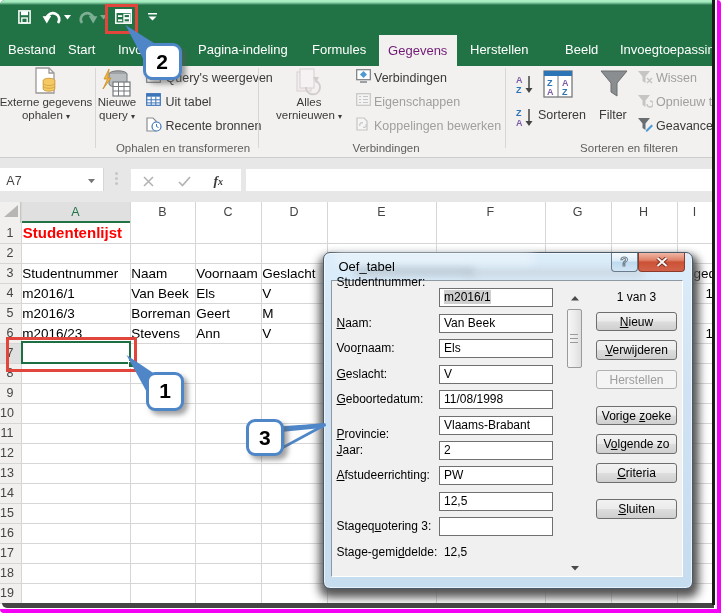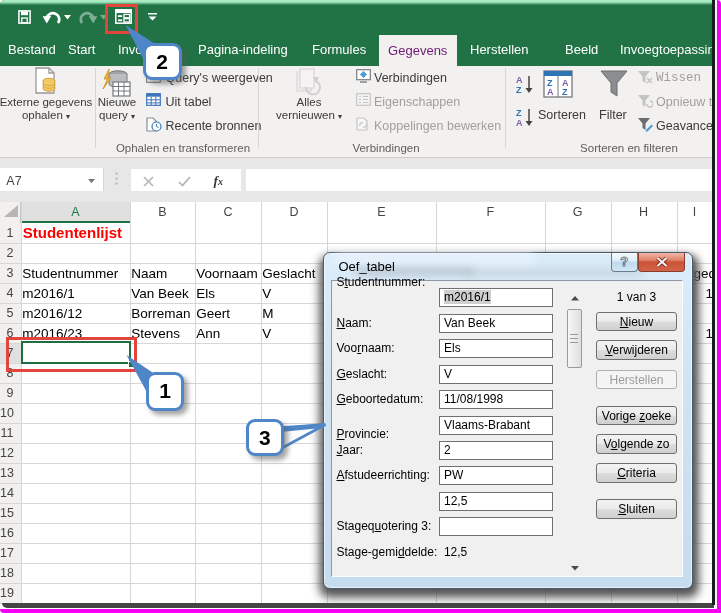--- a/index.html
+++ b/index.html
@@ -201,21 +201,21 @@
     <text x="19" y="25" font-size="9" fill="#2e75b6" font-weight="bold" font-family="Liberation Sans">Z</text>
   </svg>
   <div class="rtext" style="left:599px;top:107.5px;">Filter</div>
   <svg class="abs" style="left:600px;top:70px;" width="28" height="27" viewBox="0 0 28 27">
     <polygon points="1,1 27,1 17,13 17,26 11,22 11,13" fill="#8a8e91" stroke="#6a6e71" stroke-width="1"></polygon>
   </svg>
   <svg class="abs" style="left:637px;top:70px;" width="16" height="14" viewBox="0 0 16 14" opacity="0.5">
     <polygon points="1,1 13,1 8.5,6.5 8.5,13 5.5,11 5.5,6.5" fill="#9a9a9a"></polygon>
     <path d="M10,8 L15,13 M15,8 L10,13" stroke="#9a9a9a" stroke-width="1.5"></path>
   </svg>
-  <div class="rtext rgray" style="left:656px;top:70.5px;font-family:Liberation Mono, monospace;">Wissen</div>
+  <div class="rtext rgray" style="left:656px;top:70.5px;">Wissen</div>
   <svg class="abs" style="left:637px;top:93.5px;" width="16" height="14" viewBox="0 0 16 14" opacity="0.5">
     <polygon points="1,1 13,1 8.5,6.5 8.5,13 5.5,11 5.5,6.5" fill="#9a9a9a"></polygon>
     <path d="M10,10 a3,3 0 1 0 3,-3" stroke="#9a9a9a" stroke-width="1.3" fill="none"></path>
   </svg>
   <div class="rtext rgray" style="left:656px;top:94.5px;">Opnieuw t</div>
   <svg class="abs" style="left:637px;top:117px;" width="17" height="15" viewBox="0 0 17 15">
     <polygon points="1,1 13,1 8.5,6.5 8.5,13 5.5,11 5.5,6.5" fill="#6a6e71"></polygon>
     <path d="M9,13 L14.5,7.5 L16,9 L10.5,14.5 L8.7,14.8 Z" fill="#4e9bd4"></path>
   </svg>
   <div class="rtext" style="left:656px;top:118.5px;">Geavancee</div>
@@ -315,21 +315,21 @@
 <div class="abs" id="cells">
   <div class="cell" style="left:22.8px;top:224.3px;color:#fe0000;font-weight:bold;font-size:15px;">Studentenlijst</div>
   <div class="cell" style="left:22.2px;top:266px;">Studentnummer</div>
   <div class="cell" style="left:131.2px;top:266px;">Naam</div>
   <div class="cell" style="left:196.2px;top:266px;">Voornaam</div>
   <div class="cell" style="left:262.2px;top:266px;">Geslacht</div>
   <div class="cell" style="left:22.2px;top:286px;">m2016/1</div>
   <div class="cell" style="left:131.2px;top:286px;">Van Beek</div>
   <div class="cell" style="left:196.2px;top:286px;">Els</div>
   <div class="cell" style="left:262.2px;top:286px;">V</div>
-  <div class="cell" style="left:22.2px;top:306px;">m2016/12</div>
+  <div class="cell" style="left:22.2px;top:306px;">m2016/3</div>
   <div class="cell" style="left:131.2px;top:306px;">Borreman</div>
   <div class="cell" style="left:196.2px;top:306px;">Geert</div>
   <div class="cell" style="left:262.2px;top:306px;">M</div>
   <div class="cell" style="left:22.2px;top:326px;">m2016/23</div>
   <div class="cell" style="left:131.2px;top:326px;">Stevens</div>
   <div class="cell" style="left:196.2px;top:326px;">Ann</div>
   <div class="cell" style="left:262.2px;top:326px;">V</div>
   <div class="cell" style="left:693.5px;top:266px;">ged</div>
   <div class="cell" style="left:705.5px;top:286px;">1</div>
   <div class="cell" style="left:705.5px;top:326px;">1</div>

